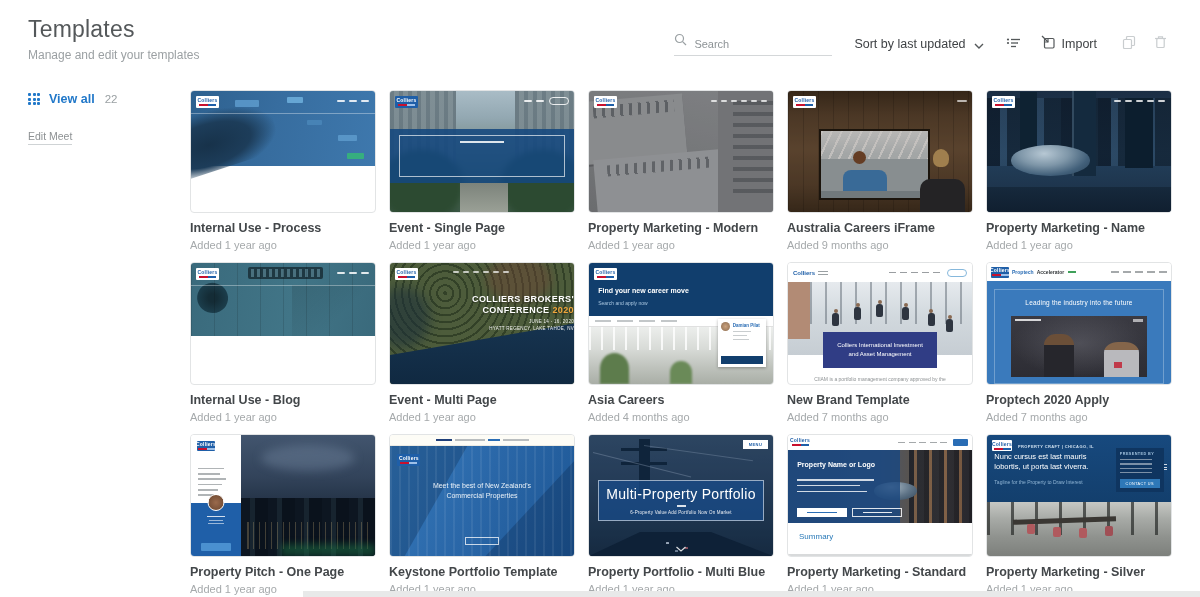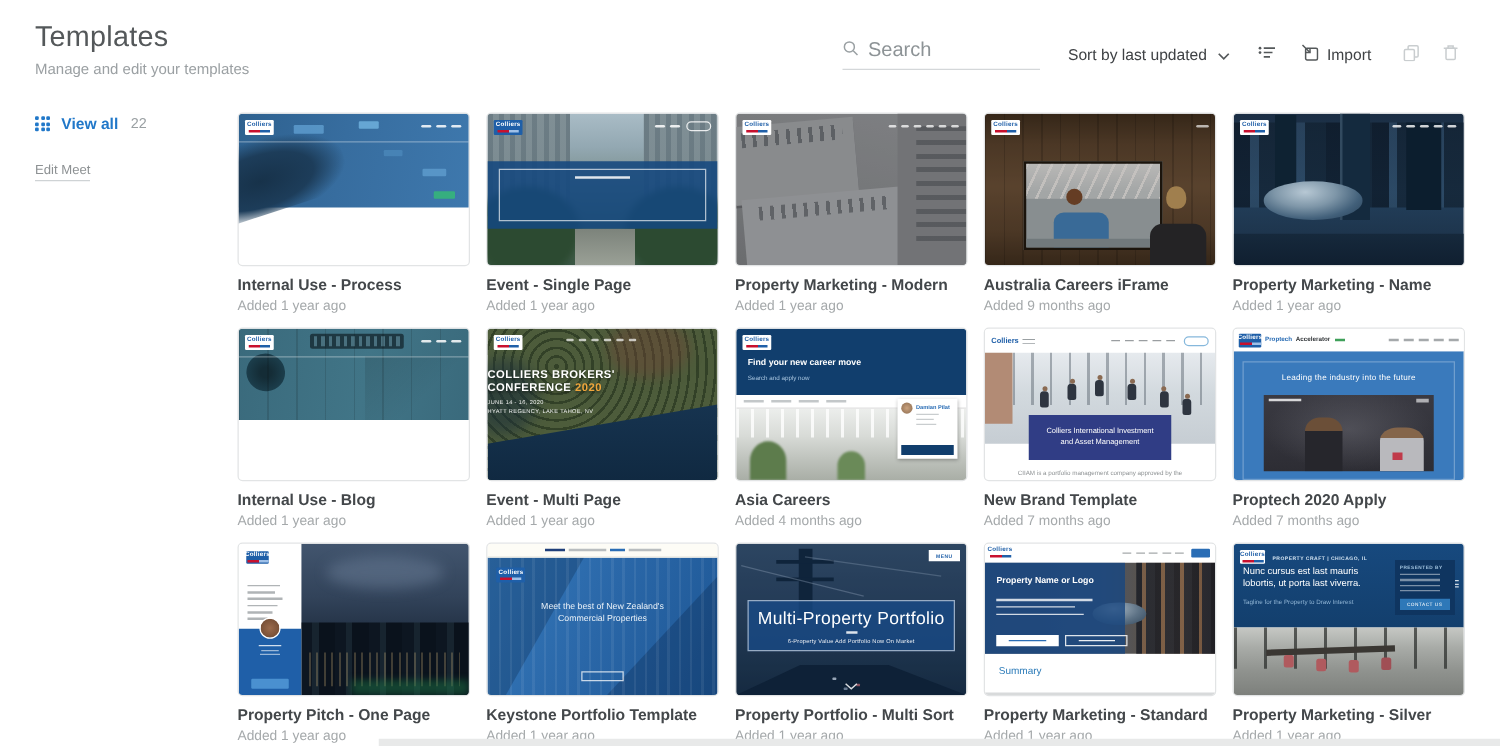--- a/index.html
+++ b/index.html
@@ -7,21 +7,21 @@
 body{position:relative;font-family:"Liberation Sans",sans-serif;background:#fff;overflow:hidden}
 
 
 .page-header{position:absolute;left:28px;top:16px}
 .page-title{font-size:23px;font-weight:400;color:#54585a;letter-spacing:.2px}
 .page-subtitle{font-size:12px;color:#9ba0a3;margin-top:5px}
 
 
 .toolbar{position:absolute;top:32px;right:24px;display:flex;align-items:center}
 .search-box{display:flex;align-items:flex-end;gap:7px;width:158px;border-bottom:1px solid #d4d7d9;padding-bottom:5px;margin-right:22px}
-.search-box input{border:none;outline:none;font-size:16px;color:#54585a;width:100%;font-family:inherit;background:transparent}
+.search-box input{border:none;outline:none;font-size:11px;color:#54585a;width:100%;font-family:inherit;background:transparent}
 .search-box input::placeholder{color:#8d9396}
 .sort-control{display:flex;align-items:center;gap:8px;margin-right:13px;cursor:pointer}
 .sort-label{font-size:12.5px;color:#3f4245}
 .icon-btn{display:flex;align-items:center;justify-content:center;margin:0 9px;cursor:pointer}
 .import-btn{display:flex;align-items:center;gap:7px;margin:0 16px 0 11px;cursor:pointer}
 .import-label{font-size:12.5px;color:#3f4245}
 
 
 .view-all{position:absolute;left:28px;top:92px;display:flex;align-items:center;gap:9px;cursor:pointer}
 .grid-icon{display:grid;grid-template-columns:repeat(3,3px);grid-template-rows:repeat(3,3px);gap:1.5px}
@@ -126,21 +126,21 @@
 .t5-shadow{position:absolute;left:55%;top:30%;width:45%;height:70%;background:linear-gradient(135deg,rgba(0,0,0,.12),rgba(0,0,0,0) 60%)}
 .t5 .mini-hairline{top:22px}
 .t5 .dashes{top:9px;right:6px}
 
 
 .t6-forest{position:absolute;inset:0;background:#4d5c3b}
 .t6-forest::after{content:"";position:absolute;inset:0;background:repeating-radial-gradient(circle at 30% 25%,rgba(24,38,20,.5) 0 2px,rgba(0,0,0,0) 2px 7px)}
 .t6-patch{position:absolute;left:52%;top:-6%;width:36%;height:38%;border-radius:50%;background:rgba(115,64,52,.4);filter:blur(5px)}
 .t6-patch2{position:absolute;left:-8%;top:20%;width:30%;height:50%;border-radius:50%;background:rgba(26,46,58,.55);filter:blur(6px)}
 .t6-water{position:absolute;inset:0;background:linear-gradient(180deg,#1d3e5e 0%,#102941 100%);clip-path:polygon(0 76%,100% 50%,100% 100%,0 100%)}
-.t6-text{position:absolute;left:0;right:0;top:26%;text-align:left;z-index:3}
+.t6-text{position:absolute;left:0;right:0;top:26%;text-align:right;z-index:3}
 .t6-l1,.t6-l2{font-size:9px;font-weight:700;color:#fff;letter-spacing:.4px;text-shadow:0 1px 2px rgba(0,0,0,.45)}
 .t6-l2{margin-top:1px}
 .t6-year{color:#f0a63c}
 .t6-date{font-size:4.5px;color:rgba(255,255,255,.92);margin-top:4px;letter-spacing:.3px}
 .t6-venue{font-size:4.5px;color:rgba(255,255,255,.92);margin-top:2px;letter-spacing:.3px}
 .t6 .dashes{top:8px;left:34%}
 
 
 .t7-top{position:absolute;left:0;top:0;right:0;height:44%;background:#113e6d}
 .t7-heading{position:absolute;left:5%;top:45%;font-size:7px;font-weight:700;color:#fff}
@@ -726,21 +726,21 @@
       <div class="t12-menu">MENU</div>
       <div class="t12-panel">
         <div class="t12-heading">Multi-Property Portfolio</div>
         <div class="t12-divider"></div>
         <div class="t12-sub">6-Property Value Add Portfolio Now On Market</div>
       </div>
       <div class="t12-chev"><svg width="11" height="6" viewBox="0 0 11 6">
             <polyline points="1,1 5.5,5 10,1" fill="none" stroke="rgba(255,255,255,.85)" stroke-width="1.2"></polyline>
           </svg></div>
     </div>
-    <div class="card-title">Property Portfolio - Multi Sort</div>
+    <div class="card-title">Property Portfolio - Multi Blue</div>
     <div class="card-added">Added 1 year ago</div>
   </div>
 
   <div class="card">
     <div class="thumb t13">
       <div class="t13-header">
         <div class="chip chip--inline">
             <span class="chip-text">Colliers</span>
             <span class="chip-stripe"></span>
           </div>

